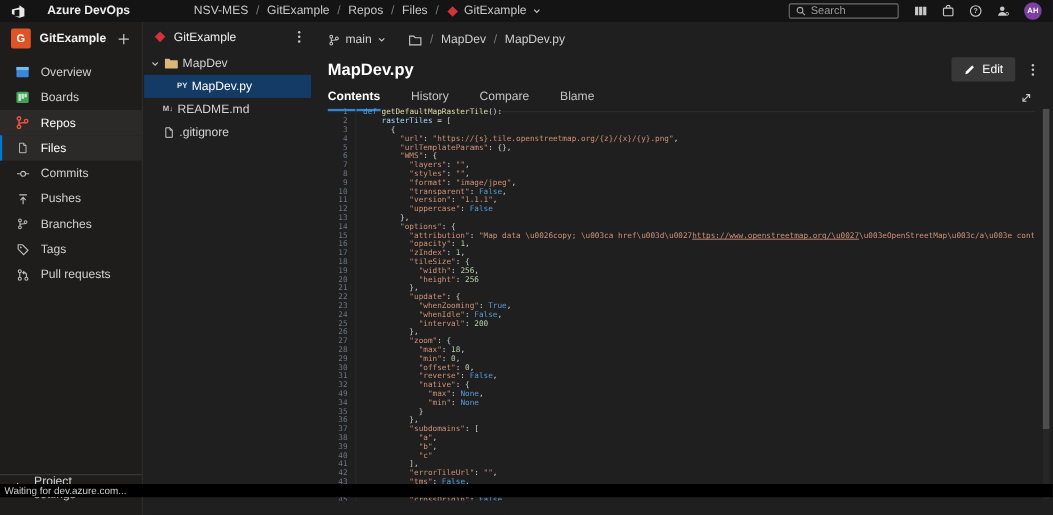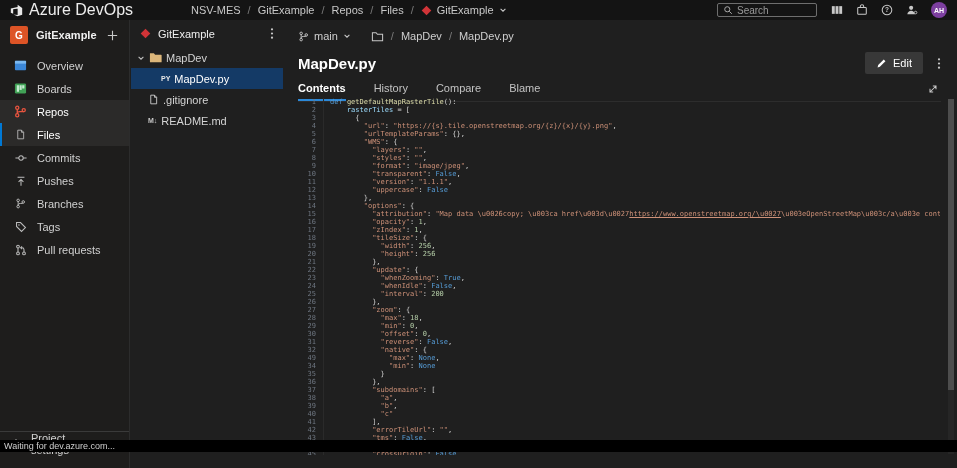--- a/index.html
+++ b/index.html
@@ -3,21 +3,21 @@
 <meta charset="utf-8">
 <style>
   * { margin:0; padding:0; box-sizing:border-box; }
   html,body { width:957px; height:468px; overflow:hidden; background:#1f1f1f;
     font-family:"Liberation Sans", sans-serif; color:#d4d4d4; }
 
   
   .topbar { position:absolute; left:0; top:0; width:957px; height:20px; background:#141414;
     display:flex; align-items:center; padding:0 10px; z-index:5; }
   .logo { display:flex; align-items:center; margin-right:6px; }
-  .brand { font-size:16px; font-weight:normal; color:#ececec; white-space:nowrap; }
+  .brand { font-size:11px; font-weight:bold; color:#ececec; white-space:nowrap;margin-left:14px; }
   .bc { display:flex; align-items:center; margin-left:58px; font-size:11px; color:#c8c8c8; }
   .bc .crumb { cursor:pointer; white-space:nowrap; }
   .bc .sep { color:#7a7a7a; margin:0 7px; }
   .bc .repo-crumb { display:flex; align-items:center; gap:5px; }
   .searchbox { margin-left:auto; width:100px; height:14px; border:1px solid #6e6e6e; border-radius:2px;
     display:flex; align-items:center; gap:4px; padding:0 5px; color:#a9a9a9; }
   .searchbox input { background:transparent; border:none; outline:none; color:#c8c8c8;
     font-size:10px; width:70px; font-family:"Liberation Sans", sans-serif; }
   .searchbox input::placeholder { color:#9a9a9a; }
   .tb-icons { display:flex; align-items:center; gap:13px; margin-left:14px; color:#c8c8c8; }
@@ -319,31 +319,31 @@
             <path fill="#dcb67a" d="M1 2.5h4.2l1.4 1.6H13a.6.6 0 0 1 .6.6v6.8a.6.6 0 0 1-.6.6H1.6A.6.6 0 0 1 1 11.5z"></path>
           </svg>
         </span>
         <span>MapDev</span>
       </div>
       <div class="tree-row sel" style="padding-left: 30px;">
         <span class="badge">PY</span>
         <span>MapDev.py</span>
       </div>
       <div class="tree-row" style="padding-left: 17px;">
+        <span class="badge">M↓</span>
+        <span>README.md</span>
+      </div>
+      <div class="tree-row" style="padding-left: 17px;">
         <span class="ic " style="display: flex;">
           <svg viewBox="0 0 14 14" width="11" height="11" fill="none" stroke="currentColor" stroke-width="1.1">
             <path d="M3.5 1.5h4.8l2.7 2.7v8.3H3.5z"></path>
             <path d="M8.3 1.5v2.7H11"></path>
           </svg>
         </span>
         <span>.gitignore</span>
-      </div>
-      <div class="tree-row" style="padding-left: 17px;">
-        <span class="badge">M↓</span>
-        <span>README.md</span>
       </div>
     </div>
 </div>
 
 <div class="main">
   <div class="path-row">
     <span class="ic">
         <svg viewBox="0 0 14 14" width="11" height="11" fill="none" stroke="currentColor" stroke-width="1.2">
           <circle cx="4" cy="3" r="1.6"></circle>
           <circle cx="4" cy="11" r="1.6"></circle>

